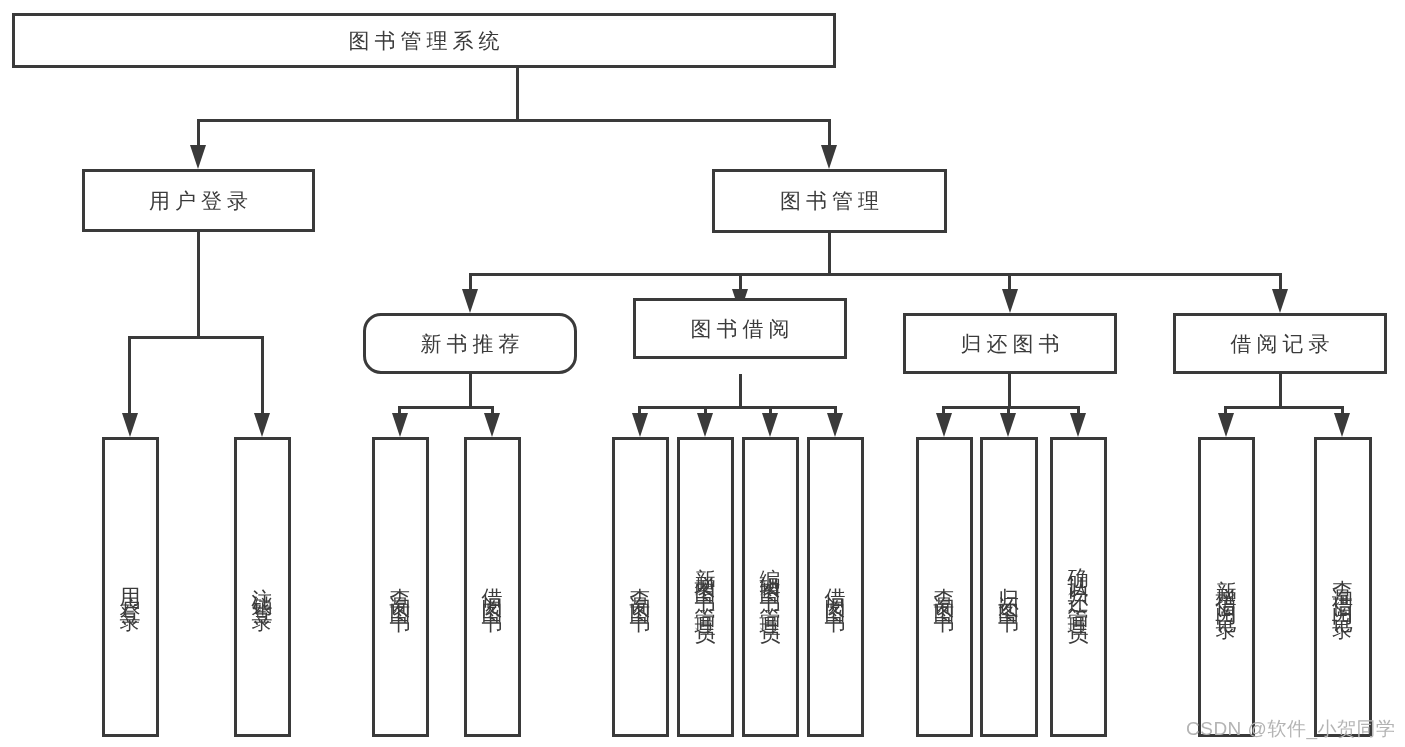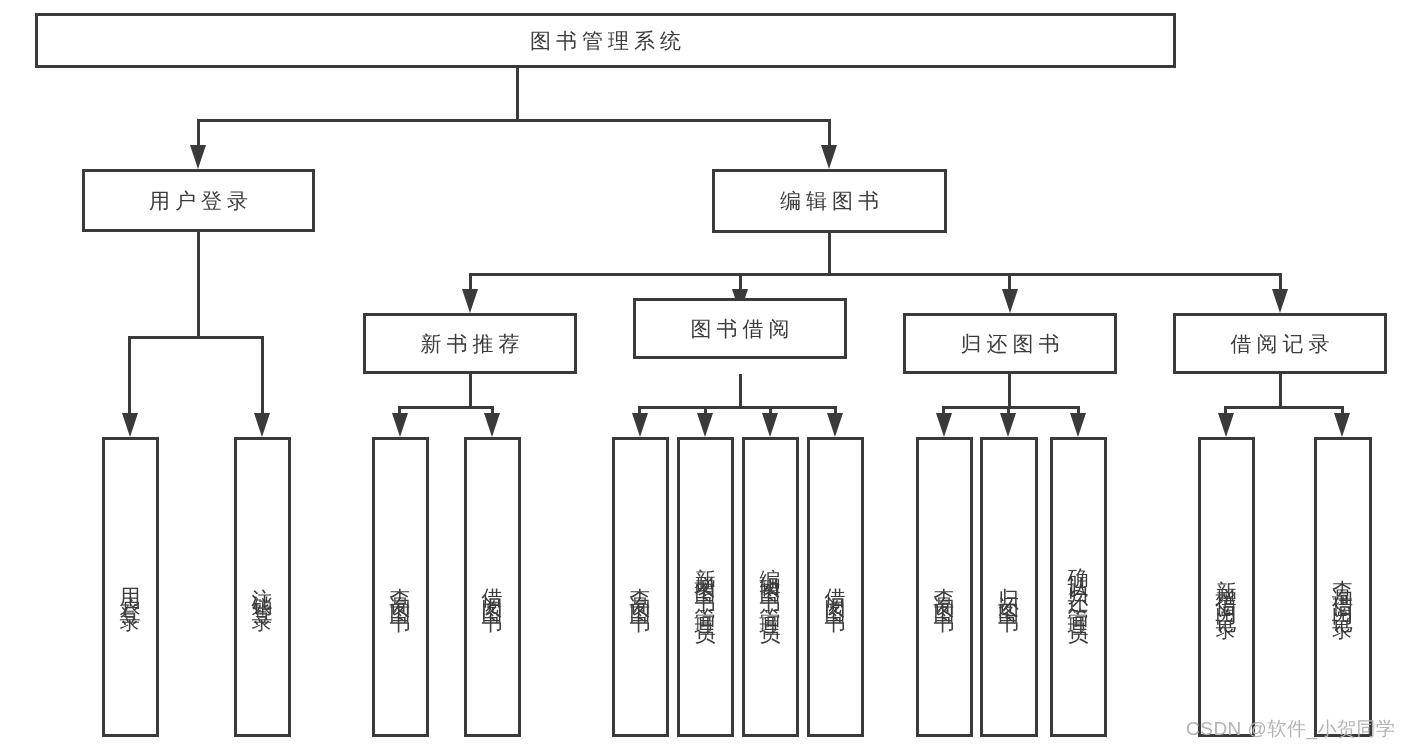--- a/index.html
+++ b/index.html
@@ -35,57 +35,57 @@
   .watermark{
     position:absolute;left:1186px;top:716px;z-index:5;
     color:var(--wm,#b4b4b4);font-size:19px;letter-spacing:0.5px;white-space:nowrap;
   }
 </style>
 </head>
 <body>
 
 <div id="canvas">
 
-  <div class="box hbox" style="left:12px;top:13px;width:1141px;height:55px;margin-left:23px;">
+  <div class="box hbox" style="left:12px;top:13px;width:824px;height:55px;">
     <span>图书管理系统</span>
   </div>
 
   <div class="vl" style="left:516px;top:68px;height:51px;"></div>
   <div class="hl" style="left:197px;top:119px;width:634px;"></div>
   <div class="vl" style="left:197px;top:119px;height:29px;"></div>
   <div class="ah" style="left:190px;top:145px;"></div>
   <div class="vl" style="left:828px;top:119px;height:29px;"></div>
   <div class="ah" style="left:821px;top:145px;"></div>
 
   <div class="box hbox" style="left:82px;top:169px;width:233px;height:63px;">
     <span>用户登录</span>
   </div>
   <div class="box hbox" style="left:712px;top:169px;width:235px;height:64px;">
-    <span>编辑图书</span>
+    <span>图书管理</span>
   </div>
 
   <div class="vl" style="left:197px;top:232px;height:104px;"></div>
   <div class="hl" style="left:128px;top:336px;width:136px;"></div>
   <div class="vl" style="left:128px;top:336px;height:80px;"></div>
   <div class="ah" style="left:122px;top:413px;"></div>
   <div class="vl" style="left:261px;top:336px;height:80px;"></div>
   <div class="ah" style="left:254px;top:413px;"></div>
 
   <div class="vl" style="left:828px;top:233px;height:40px;"></div>
   <div class="hl" style="left:469px;top:273px;width:813px;"></div>
   <div class="vl" style="left:469px;top:273px;height:19px;"></div>
   <div class="ah" style="left:462px;top:289px;"></div>
   <div class="vl" style="left:739px;top:273px;height:19px;"></div>
   <div class="ah" style="left:732px;top:289px;"></div>
   <div class="vl" style="left:1008px;top:273px;height:19px;"></div>
   <div class="ah" style="left:1002px;top:289px;"></div>
   <div class="vl" style="left:1279px;top:273px;height:19px;"></div>
   <div class="ah" style="left:1272px;top:289px;"></div>
 
-  <div class="box hbox" style="left:363px;top:313px;width:214px;height:61px;">
+  <div class="box hbox" style="left:363px;top:313px;width:214px;height:61px;border-radius:18px;">
     <span>新书推荐</span>
   </div>
   <div class="box hbox" style="left:633px;top:298px;width:214px;height:61px;">
     <span>图书借阅</span>
   </div>
   <div class="box hbox" style="left:903px;top:313px;width:214px;height:61px;">
     <span>归还图书</span>
   </div>
   <div class="box hbox" style="left:1173px;top:313px;width:214px;height:61px;">
     <span>借阅记录</span>

